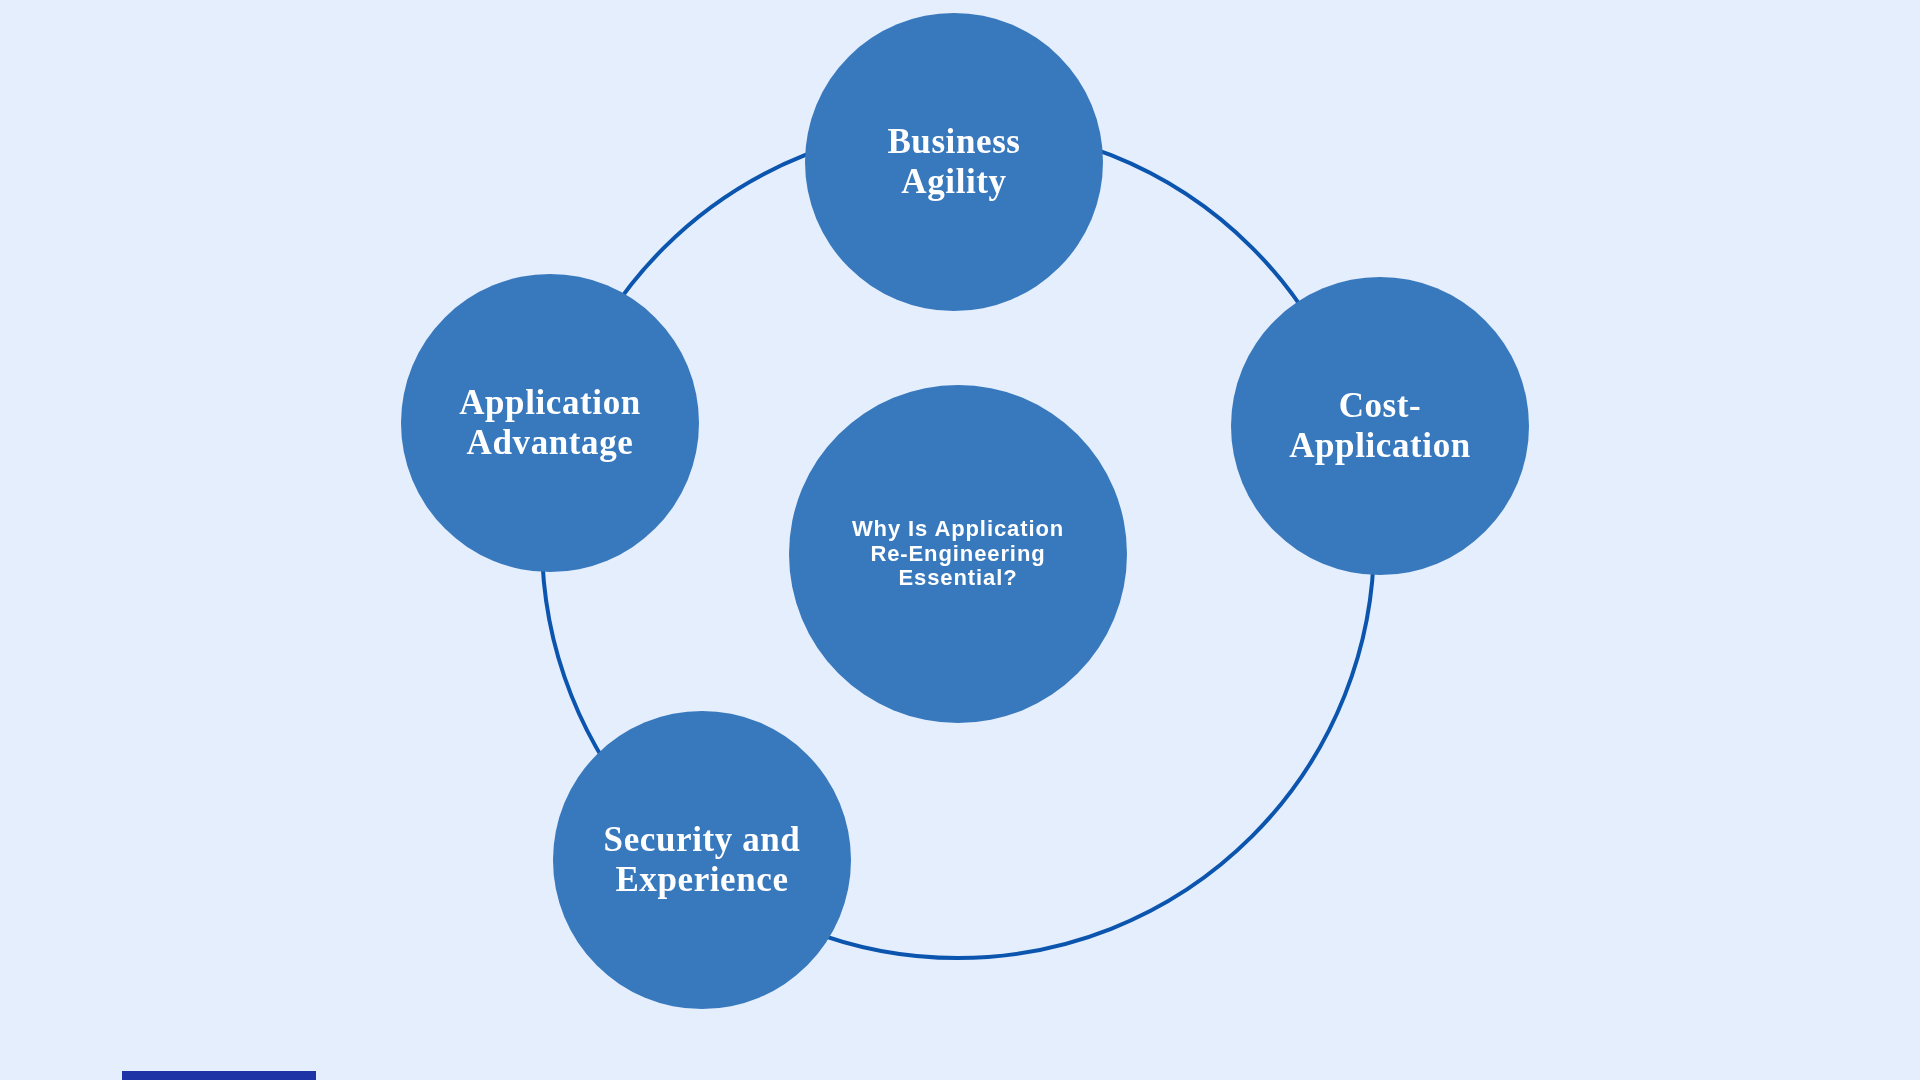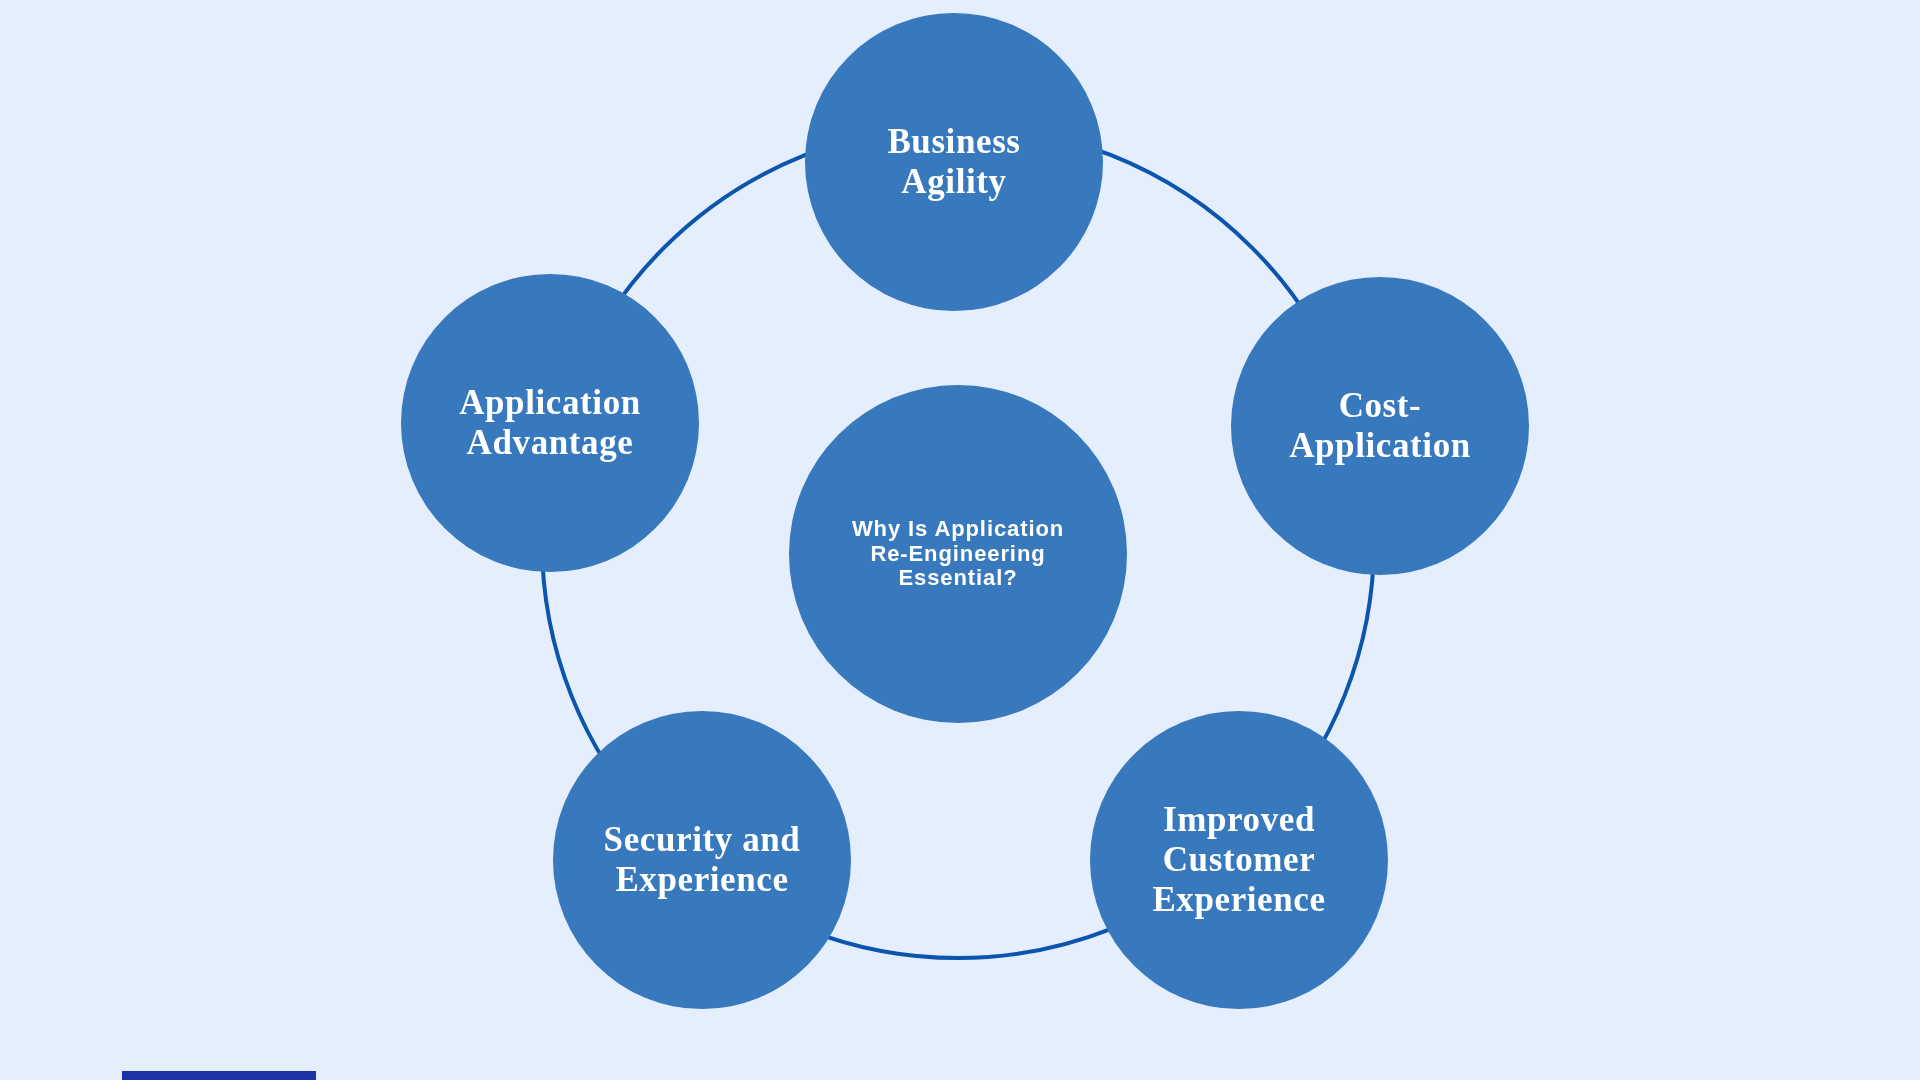--- a/index.html
+++ b/index.html
@@ -92,25 +92,20 @@
   <div class="node outer n-cost">
     <span class="label">Cost-
 Application</span>
   </div>
 
   <div class="node outer n-security">
     <span class="label">Security and
 Experience</span>
   </div>
 
-  <div class="node outer n-improved">
-    <span class="label">Improved
-Customer
-Experience</span>
-  </div>
 
   <div class="node center-node">
     <span class="label">Why Is Application
 Re-Engineering
 Essential?</span>
   </div>
 
   <div class="artifact"></div>
 
 </div>

